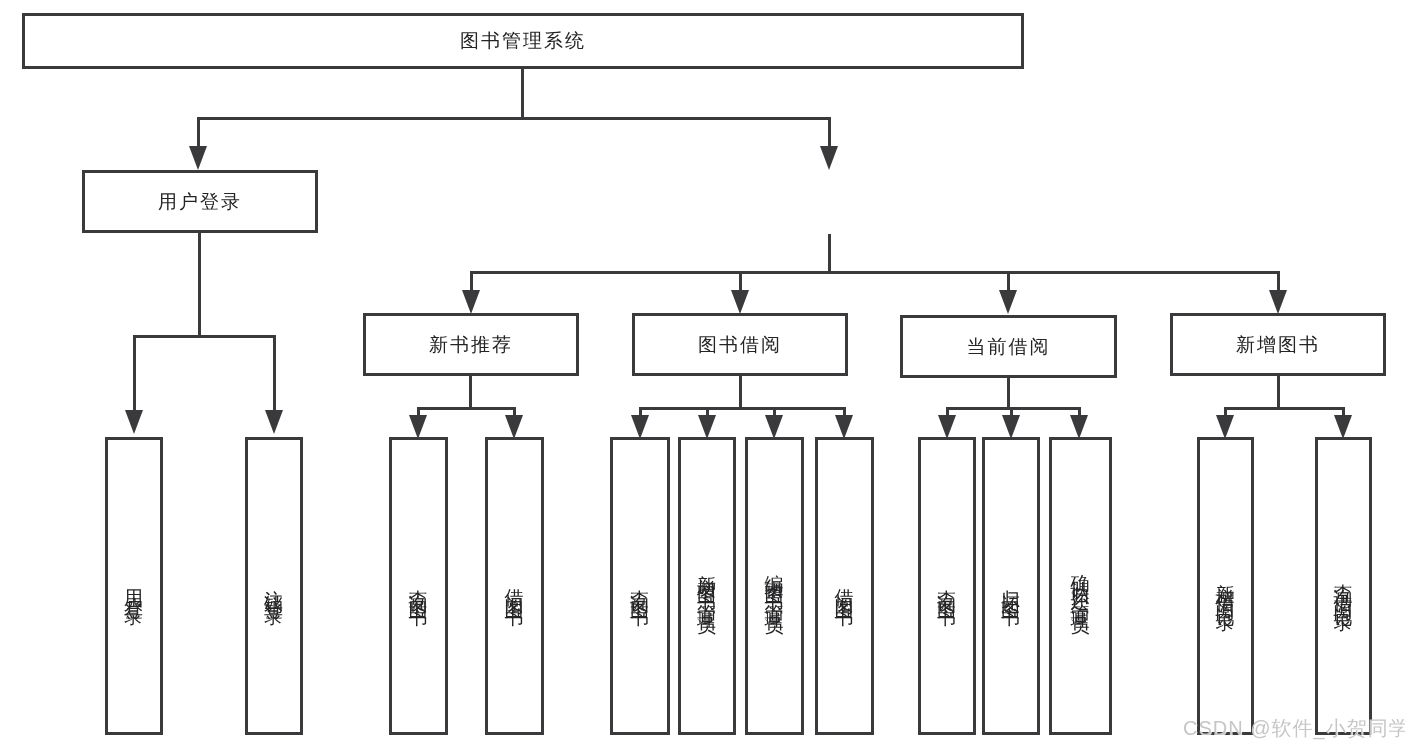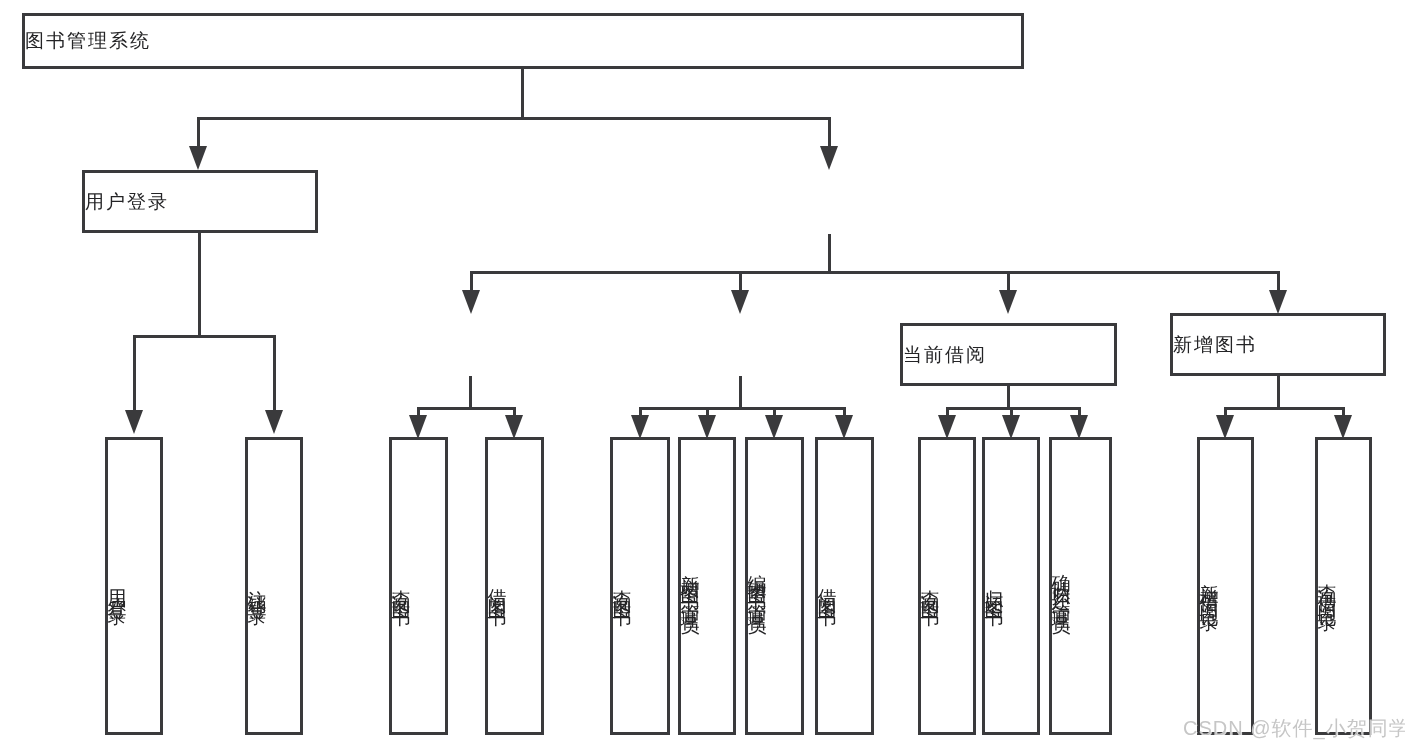--- a/index.html
+++ b/index.html
@@ -15,21 +15,21 @@
     position:relative;
     width:1405px;height:747px;
     background:var(--bg);
     overflow:hidden;
   }
   
   .box{
     position:absolute;
     border:3px solid var(--line);
     background:var(--bg);
-    display:flex;align-items:center;justify-content:flex-start;
+    display:flex;align-items:center;justify-content:center;
     color:var(--text);
     z-index:2;
   }
   .box.h span{
     font-size:19px;
     letter-spacing:2px;
     white-space:nowrap;
   }
   .box.leaf span{
     writing-mode:vertical-rl;
@@ -88,21 +88,27 @@
   <div class="hbar" style="left:470px;top:271px;width:809px"></div>
   <div class="v" style="left:470px;top:271px;height:22px"></div>
   <div class="arr" style="left:462px;top:290px"></div>
   <div class="v" style="left:739px;top:271px;height:22px"></div>
   <div class="arr" style="left:731px;top:290px"></div>
   <div class="v" style="left:1007px;top:271px;height:22px"></div>
   <div class="arr" style="left:999px;top:290px"></div>
   <div class="v" style="left:1277px;top:271px;height:22px"></div>
   <div class="arr" style="left:1269px;top:290px"></div>
 
-  <div class="box h" style="left:900px;top:323px;width:217px;height:63px">
+  <div class="box h" style="left:363px;top:313px;width:216px;height:63px">
+    <span>新书推荐</span>
+  </div>
+  <div class="box h" style="left:632px;top:313px;width:216px;height:63px">
+    <span>图书借阅</span>
+  </div>
+  <div class="box h" style="left:900px;top:315px;width:217px;height:63px">
     <span>当前借阅</span>
   </div>
   <div class="box h" style="left:1170px;top:313px;width:216px;height:63px">
     <span>新增图书</span>
   </div>
 
   <div class="v" style="left:469px;top:376px;height:34px"></div>
   <div class="hbar" style="left:417px;top:407px;width:99px"></div>
   <div class="v" style="left:417px;top:407px;height:12px"></div>
   <div class="arr" style="left:409px;top:415px"></div>

